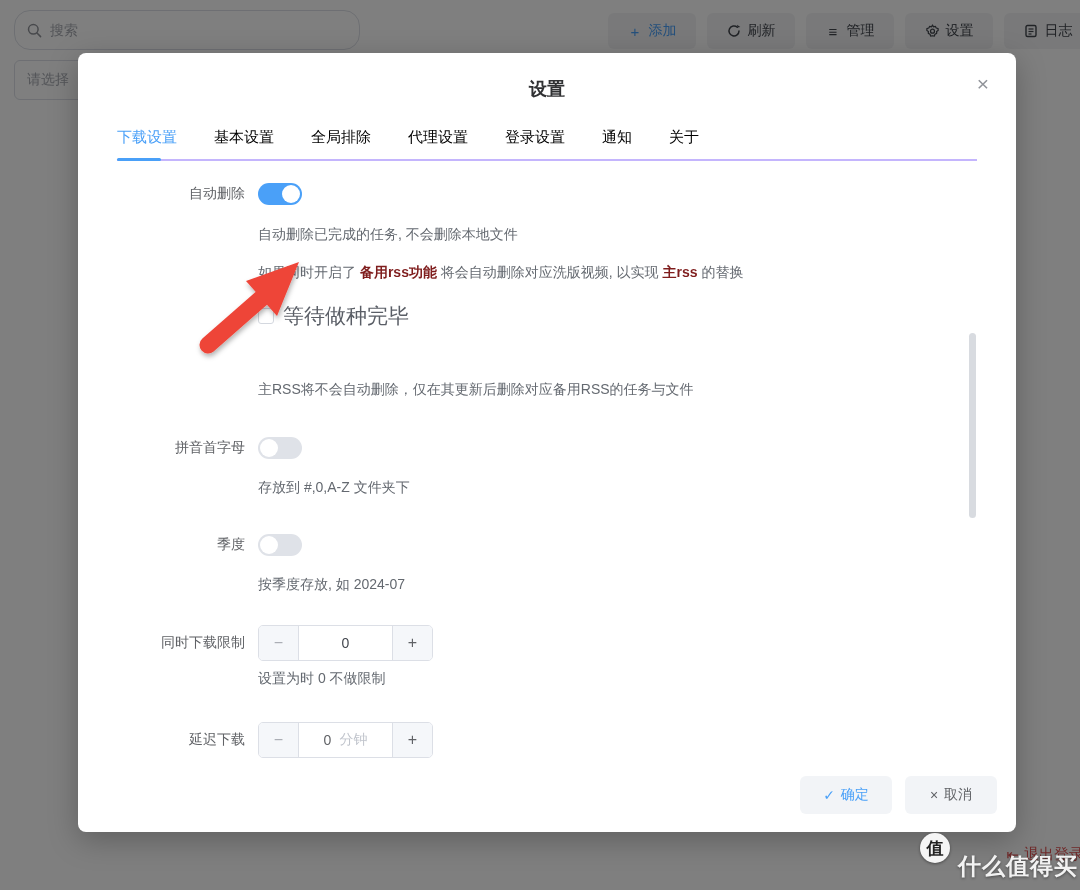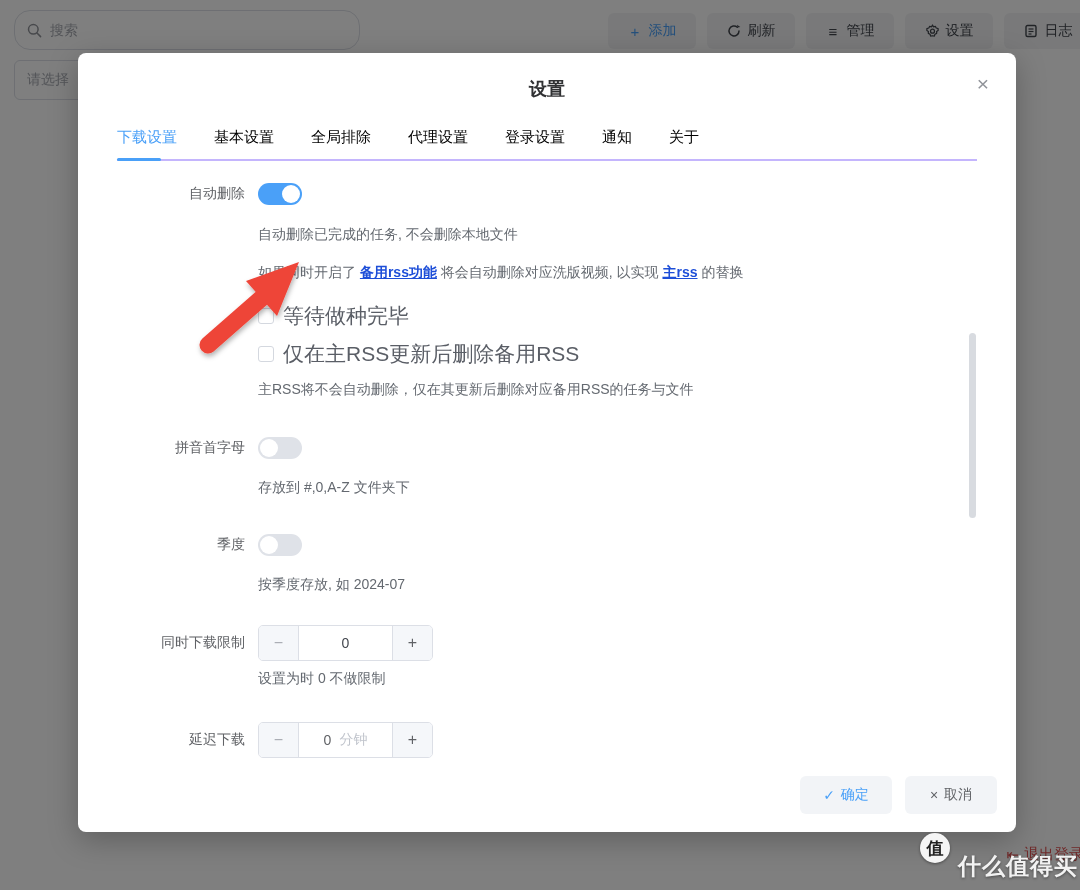--- a/index.html
+++ b/index.html
@@ -42,21 +42,21 @@
     border-bottom:2px solid #c4b5fd; }
   .tab { font-size:15px; color:#000000; padding-bottom:12px; position:relative; cursor:pointer; white-space:nowrap; }
   .tab.active { color:#4aa0f8; }
   .tab.active::after { content:""; position:absolute; left:0; bottom:-2px; width:70%; min-width:44px; height:3px;
     background:#4aa0f8; border-radius:2px; }
 
   .row { position:absolute; left:0; display:flex; align-items:center; }
   .row .lbl { width:167px; text-align:right; font-size:14px; color:#606266; flex:none; }
   .row .ctl { margin-left:13px; display:flex; align-items:center; }
   .help { position:absolute; left:180px; font-size:14px; color:#646970; }
-  .help b { color:#1d4ed8;text-decoration:underline; }
+  .help b { color:#7f1d1d; }
 
   
   .toggle { width:44px; height:22px; border-radius:11px; position:relative; cursor:pointer; flex:none; }
   .toggle.on { background:#4aa0f8; }
   .toggle.off { background:#dfe2e8; }
   .toggle .knob { position:absolute; top:2px; width:18px; height:18px; border-radius:50%; background:#fff; }
   .toggle.on .knob { right:2px; }
   .toggle.off .knob { left:2px; }
 
   
@@ -176,24 +176,20 @@
     </div>
   </div>
   <div class="help" style="top:173px;">自动删除已完成的任务, 不会删除本地文件</div>
   <div class="help" style="top:211px;">
     <span>如果同时开启了 </span><b>备用rss功能</b><span> 将会自动删除对应洗版视频, 以实现 </span><b>主rss</b><span> 的替换</span>
   </div>
 
   <div class="cbrow" style="top:249px;">
     <div class="cb"></div>
     <div class="cb-label">等待做种完毕</div>
-  </div>
-  <div class="cbrow" style="top:287px;">
-    <div class="cb"></div>
-    <div class="cb-label">仅在主RSS更新后删除备用RSS</div>
   </div>
   <div class="help" style="top:328px;">主RSS将不会自动删除，仅在其更新后删除对应备用RSS的任务与文件</div>
 
   <div class="row" style="top:384px;">
     <div class="lbl">拼音首字母</div>
     <div class="ctl">
       <div class="toggle off">
           <div class="knob"></div>
         </div>
     </div>

